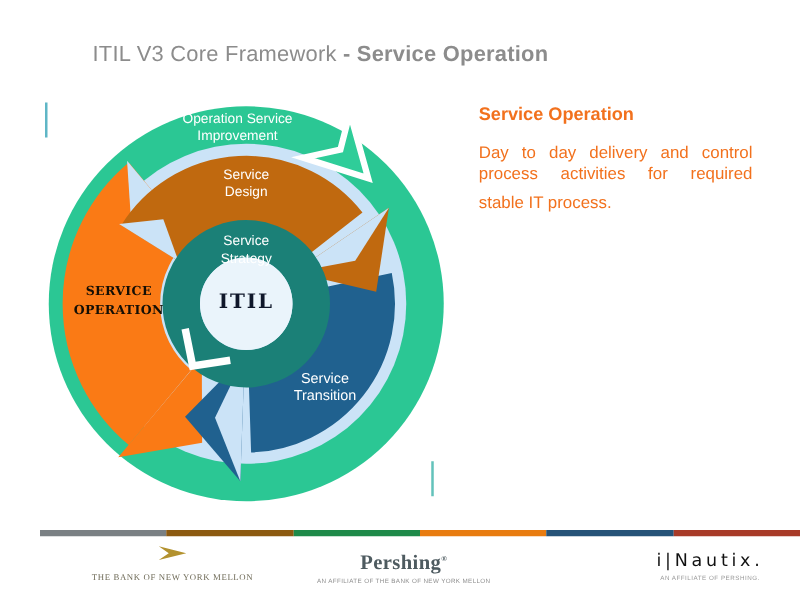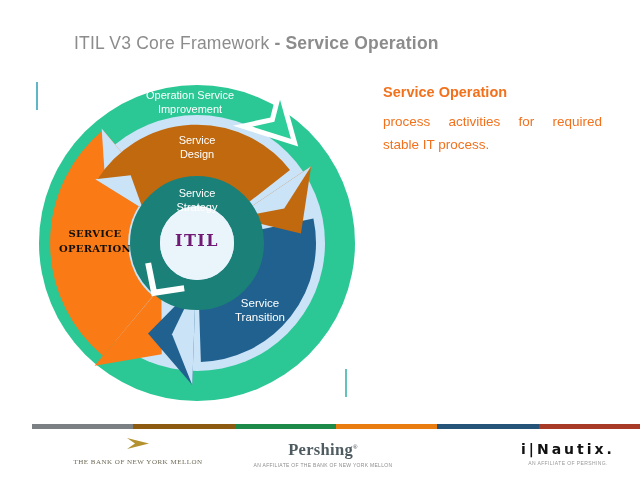--- a/index.html
+++ b/index.html
@@ -49,21 +49,21 @@
   .bnym-name { font-family:"Liberation Serif", serif; font-size:7px; color:#6F6B58;
                letter-spacing:.5px; margin-top:4px; white-space:nowrap; }
 
   .logo-pershing { position:absolute; left:250px; top:440px; width:146px; text-align:center; }
   .pershing-name { font-family:"Liberation Serif", serif; font-weight:bold; font-size:16.5px;
                    color:#4E5B60; letter-spacing:.3px; }
   .pershing-name sup { font-size:6px; }
   .pershing-tagline { font-size:5px; color:#8E8E8E; letter-spacing:.3px; margin-top:2px; white-space:nowrap; }
 
   .logo-inautix { position:absolute; left:500px; top:441px; width:136px; text-align:center; }
-  .inautix-name { font-family:"DejaVu Sans", sans-serif; font-weight:bold; font-size:14px;
+  .inautix-name { font-family:"DejaVu Sans", sans-serif; font-weight:normal; font-size:14px;
                   color:#111111; letter-spacing:3px; white-space:nowrap; }
   .inautix-tagline { font-size:5px; color:#999999; letter-spacing:.4px; margin-top:3px; white-space:nowrap; }
 </style>
 </head>
 <body>
 
 <div class="title">
   <span>ITIL V3 Core Framework</span><span class="bold"> - Service Operation</span>
 </div>
 
@@ -88,32 +88,33 @@
     <path d="M -9 -22 L 12 0 L -9 22" fill="none" stroke="#FFFFFF" stroke-width="6" transform="translate(129,203) rotate(125)"></path>
     <circle cx="165" cy="163" r="37" fill="#EAF4FB"></circle>
   </svg>
 
   <div class="dlabel lbl-csi">Operation Service
 Improvement</div>
   <div class="dlabel lbl-design">Service
 Design</div>
   <div class="dlabel lbl-strategy">Service
 Strategy</div>
-  <div class="dlabel lbl-itil" style="color: #701a75;">ITIL</div>
+  <div class="dlabel lbl-itil" style="color: #0f172a;">ITIL</div>
   <div class="dlabel lbl-operation">SERVICE
 OPERATION</div>
   <div class="dlabel lbl-transition">Service
 Transition</div>
 </div>
 
 <div class="accent-line accent-right"></div>
 
 <div class="panel">
   <div class="panel-heading" style="color: rgb(242, 113, 29);">Service Operation</div>
   <div class="panel-body" style="color: rgb(242, 113, 29);">
+    <div class="just">Day to day delivery and control</div>
     <div class="just">process activities for required</div>
     <div class="line3">stable IT process.</div>
   </div>
 </div>
 
 <div class="footer-bar">
   <div class="seg" style="background-color: rgb(122, 128, 132);"></div>
   <div class="seg" style="background-color: rgb(140, 90, 16);"></div>
   <div class="seg" style="background-color: rgb(30, 138, 73);"></div>
   <div class="seg" style="background-color: rgb(232, 124, 16);"></div>

